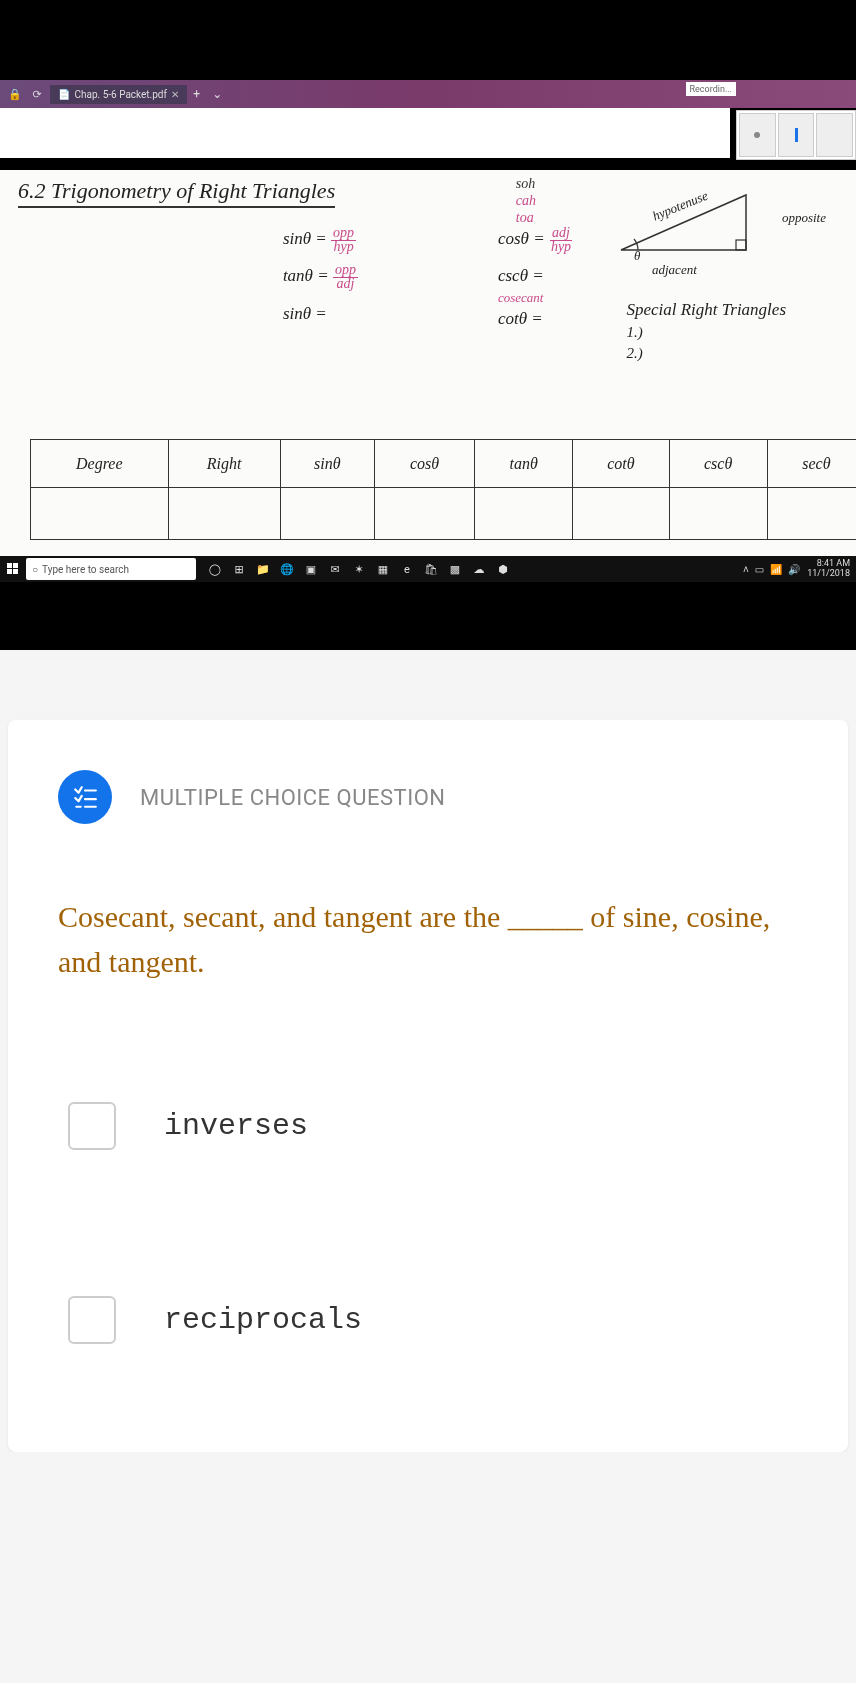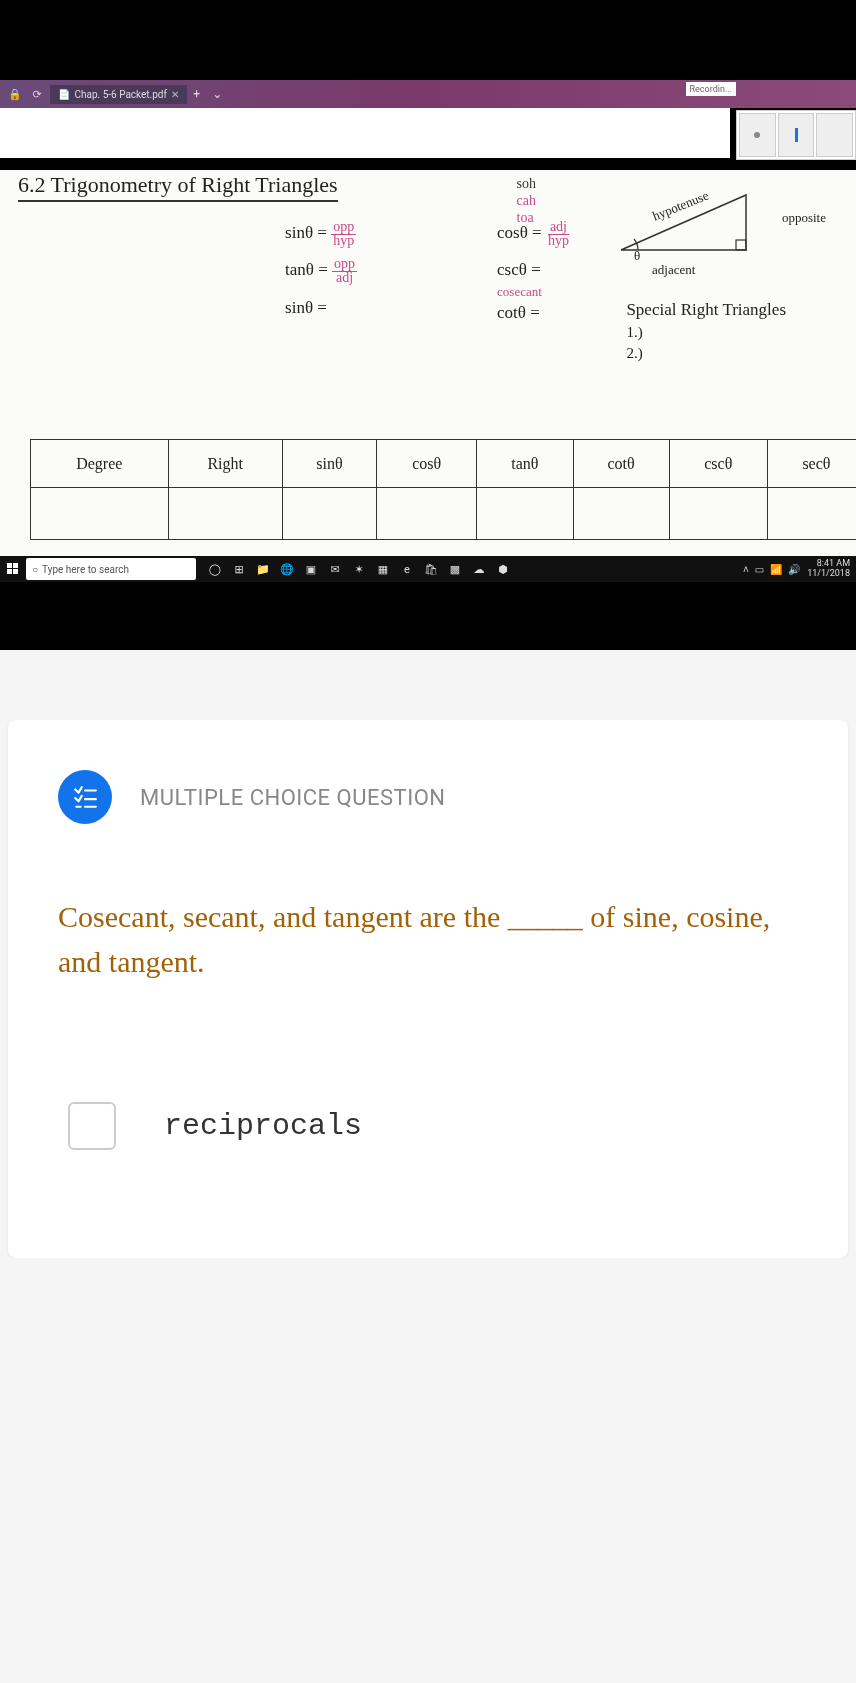--- a/index.html
+++ b/index.html
@@ -87,23 +87,24 @@
     height: 50px;
     background: #fff;
   }
   .notes-area {
     position: absolute;
     top: 170px;
     left: 0;
     right: 0;
     height: 390px;
     background: #fbfbf9;
-    padding: 2px 18px;
+    padding: 8px 18px;
     font-family: "Comic Sans MS", cursive;
     color: #222;
+    font-style: italic;
   }
   .notes-title {
     font-size: 22px;
     border-bottom: 2px solid #333;
     display: inline-block;
     padding-bottom: 2px;
   }
   .soh-cah-toa {
     position: absolute;
     right: 320px;
@@ -418,18 +419,22 @@
         <line x1="12" y1="14" x2="22" y2="14" stroke="#fff" stroke-width="2" stroke-linecap="round"></line>
         <line x1="12" y1="21" x2="22" y2="21" stroke="#fff" stroke-width="2" stroke-linecap="round"></line>
         <line x1="4" y1="21" x2="8" y2="21" stroke="#fff" stroke-width="2" stroke-linecap="round"></line>
       </svg>
     </div>
     <div class="q-type">MULTIPLE CHOICE QUESTION</div>
   </div>
 
   <div class="q-text">Cosecant, secant, and tangent are the _____ of sine, cosine, and tangent.</div>
 
+  <div class="option">
+    <div class="checkbox"></div>
+    <div class="option-text">inverses</div>
+  </div>
 
   <div class="option">
     <div class="checkbox"></div>
     <div class="option-text">reciprocals</div>
   </div>
 </div>
 
 </body></html>

